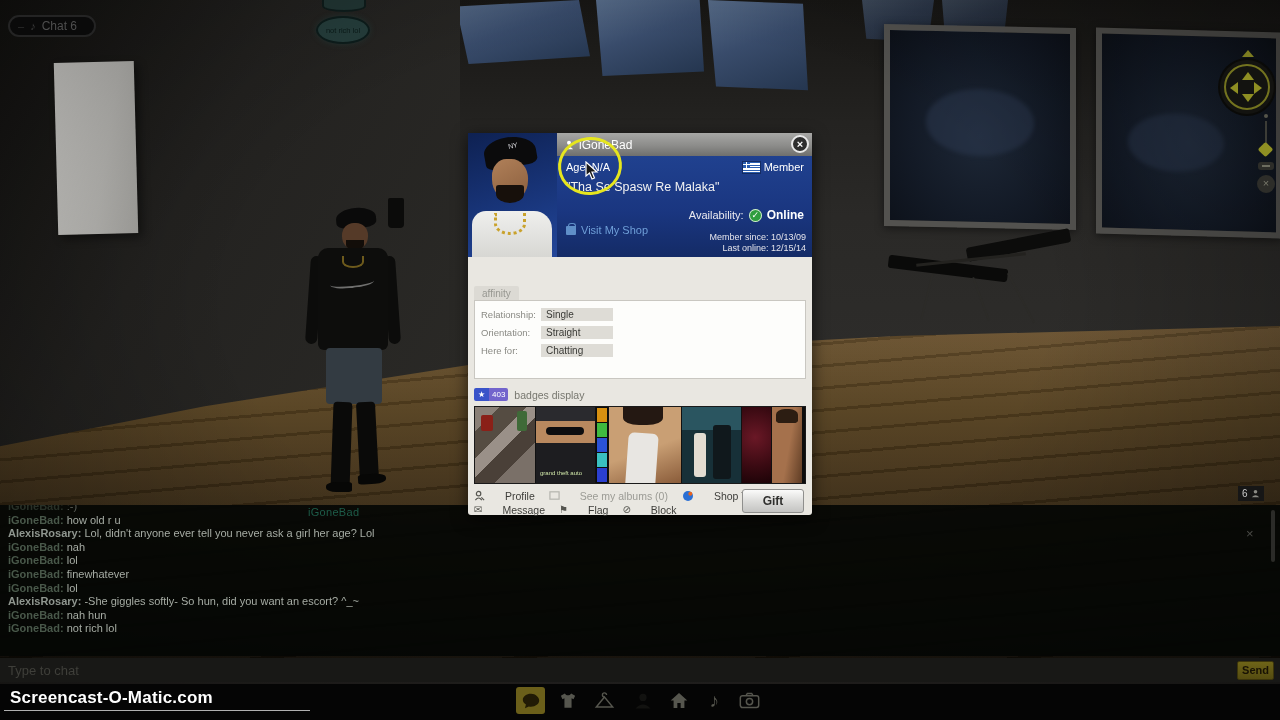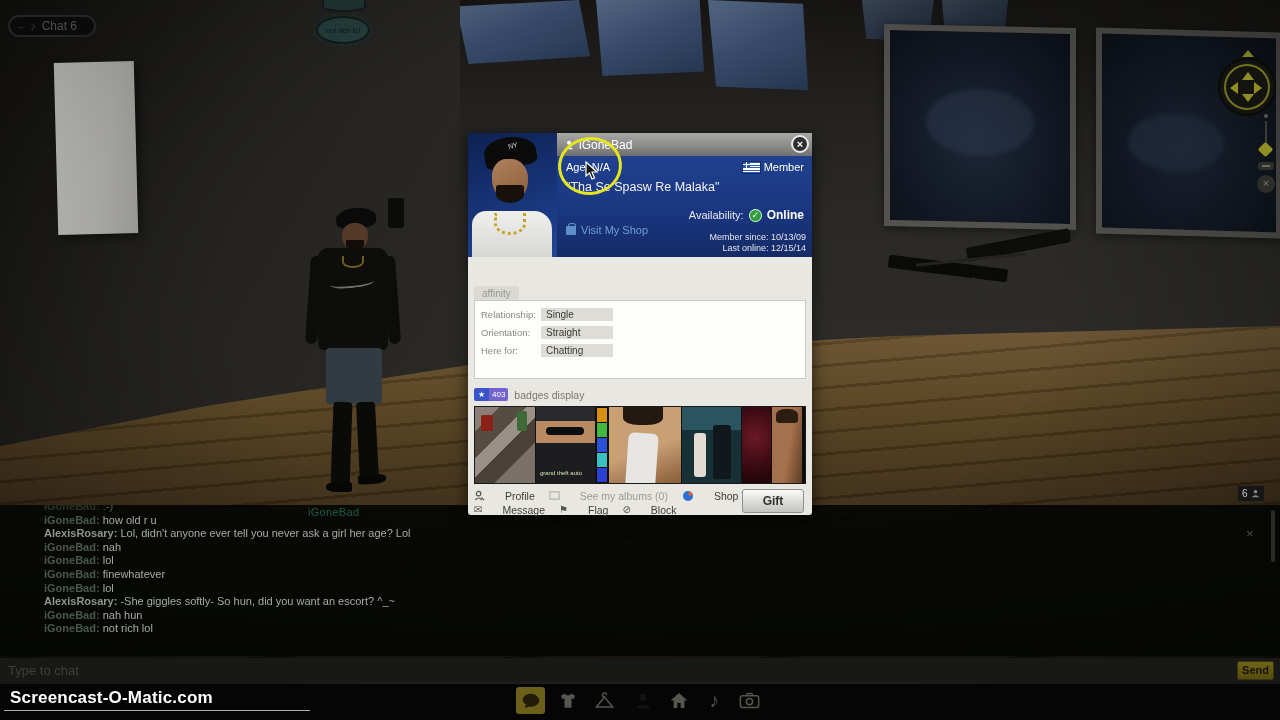--- a/index.html
+++ b/index.html
@@ -163,21 +163,21 @@
   .act .g { font-size:10px; line-height:10px; }
   .giftbtn { position:absolute; right:2px; top:0px; width:62px; height:24px; background:linear-gradient(180deg,#fbfbfa 0%,#dddddb 50%,#c4c4c2 100%); border:1px solid #8f8f8d; border-radius:3px; font-size:12px; font-weight:bold; color:#2f2f2d; text-align:center; line-height:22px; }
 
   
   .ycircle { left:558px; top:137px; width:64px; height:58px; border:3px solid #e6e61e; border-radius:50%; z-index:14; transform:rotate(-6deg); }
   .cursor { left:585px; top:161px; z-index:15; }
 
   
   #chatlog { left:0; top:505px; width:1280px; height:151px; background:rgba(4,6,4,.92); overflow:hidden; z-index:5; }
   .crow { padding-left:8px; font-size:11px; line-height:13.6px; white-space:nowrap; }
-  .crow .cu { font-weight:bold;margin-left:36px; }
+  .crow .cu { font-weight:bold; }
   .crow .cu.ig { color:#49584a; }
   .crow .cu.ax { color:#8f968f; }
   .crow .cm { color:#a6aca4; }
   .crow.faded { opacity:.5; margin-top:-5px; }
   .occupants { left:1238px; top:486px; height:15px; background:#161616; display:flex; align-items:center; gap:3px; padding:0 4px; z-index:7; }
   .occupants .num { color:#c9c9c9; font-size:10px; }
   .chatclose { left:1246px; top:526px; color:#4a4a46; font-size:13px; z-index:7; }
   .chatscroll { left:1271px; top:510px; width:4px; height:52px; background:#2b2b28; border-radius:2px; z-index:7; }
 
   

